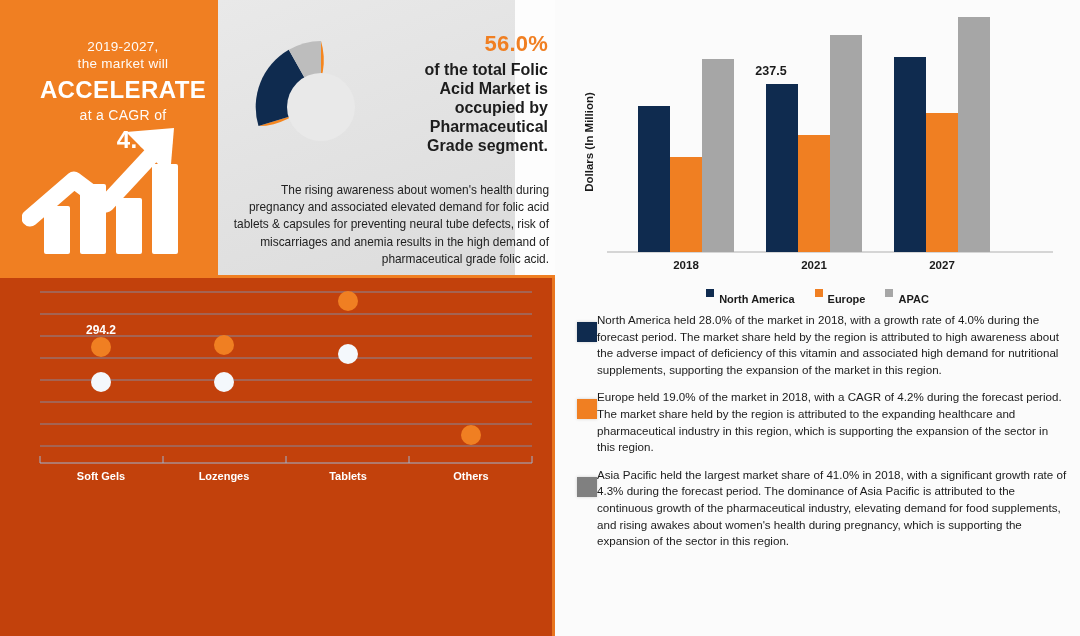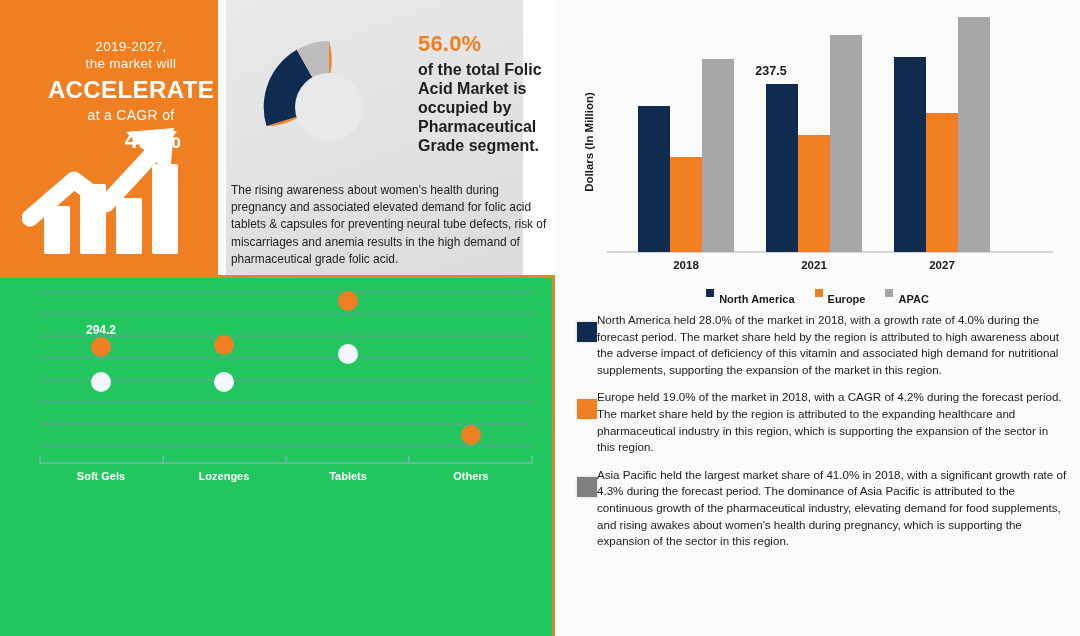--- a/index.html
+++ b/index.html
@@ -8,46 +8,47 @@
     font-family: "Liberation Sans", sans-serif;
     background: #ffffff; overflow: hidden;
   }
   #page { position: relative; width: 1080px; height: 636px; background: #fdfdfd; }
 
   
   #accelerate-panel {
     position: absolute; left: 0; top: 0; width: 218px; height: 275px;
     background: #f07f22; overflow: hidden;
   }
-  #acc-text { position: absolute; left: 12px; top: 38px; width: 218px; text-align: center; color: #ffffff; padding-left: 20px; }
+  #acc-text { position: absolute; left: 4px; top: 38px; width: 218px; text-align: center; color: #ffffff; padding-left: 20px; }
   #acc-years { font-size: 13.5px; letter-spacing: .3px; line-height: 17px; opacity: .97; }
   #acc-market { font-size: 13.5px; letter-spacing: .3px; line-height: 18px; opacity: .97; }
   #acc-big { font-size: 24px; font-weight: bold; letter-spacing: .4px; line-height: 33px; }
   #acc-cagrof { font-size: 14px; letter-spacing: .3px; line-height: 19px; opacity: .97; }
   #acc-rate { font-size: 24px; font-weight: bold; letter-spacing: .4px; line-height: 30px; margin-left: 44px; }
   #acc-graphic { position: absolute; left: 22px; top: 118px; width: 180px; height: 140px; }
 
   
   #donut-panel {
-    position: absolute; left: 226px; top: 0; width: 297px; height: 275px;
+    position: absolute; left: 218px; top: 0; width: 297px; height: 275px;
     background: linear-gradient(160deg,#e9e9e9 0%,#e3e3e3 45%,#dcdcdc 100%);
+    text-align: right;
   }
   #donut-wrap { position: absolute; left: 28px; top: 32px; width: 150px; height: 150px; }
   #donut-stat { position: absolute; left: 192px; top: 30px; width: 138px; }
   #donut-pct { font-size: 22px; font-weight: bold; color: #f07f22; line-height: 28px; letter-spacing: .2px; }
   #donut-desc { font-size: 16px; font-weight: bold; color: #1d1d1d; line-height: 19px; margin-top: 2px; }
   #donut-para {
     position: absolute; left: 5px; top: 182px; width: 326px;
     font-size: 11.9px; color: #222222; line-height: 17.2px;
   }
 
   
   #navy-panel {
     position: absolute; left: 0; top: 275px; width: 555px; height: 361px;
-    background: #22c55e; border-top: 3px solid #f07f22; overflow: hidden;
+    background: #c2410c; border-top: 3px solid #f07f22; overflow: hidden;
   }
   #navy-panel::after {
     content: ""; position: absolute; right: 0; top: 0; width: 3px; height: 100%;
     background: #f07f22; opacity: .85;
   }
   #dotplot { position: absolute; left: 0; top: 2px; width: 555px; height: 210px; }
 
   
   #right-panel {
     position: absolute; left: 555px; top: 0; width: 525px; height: 636px;

